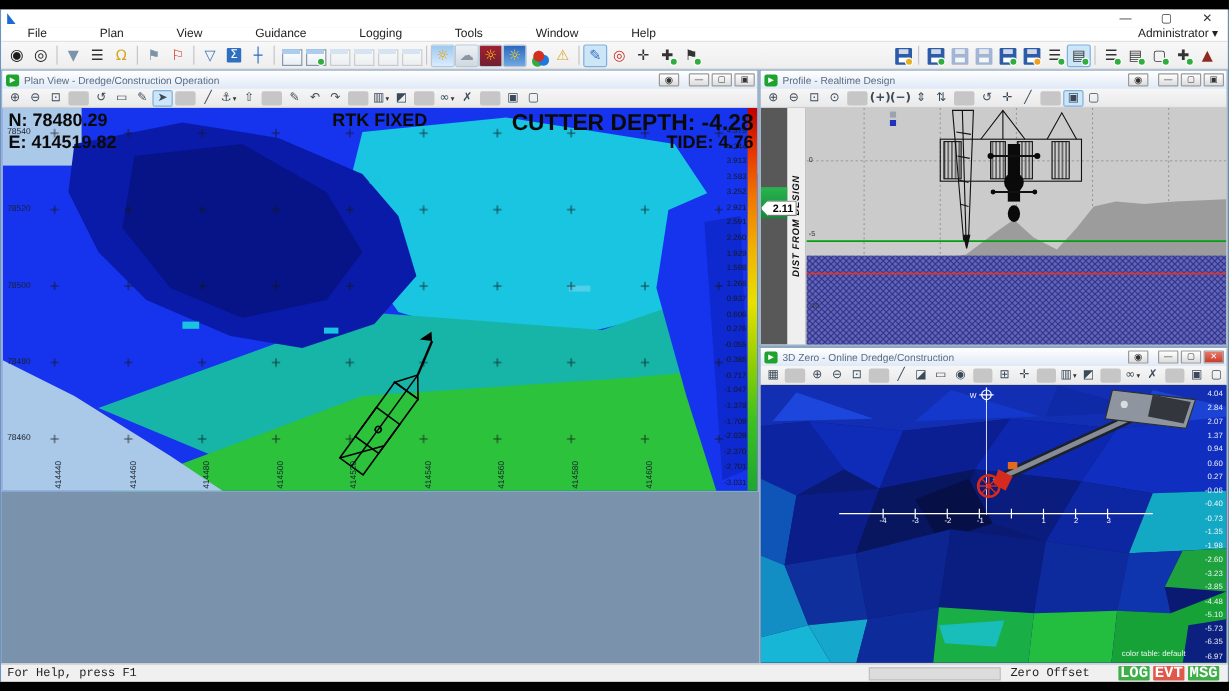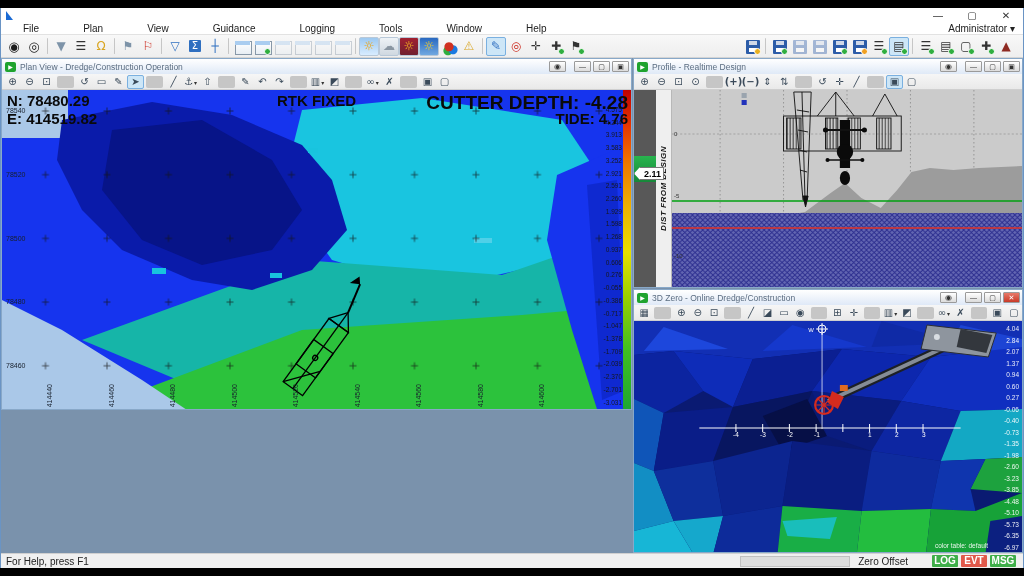--- a/index.html
+++ b/index.html
@@ -101,25 +101,25 @@
 
   
   #view3d-body { background:#0a1a72; }
   .v3-scale { position:absolute; right:3px; top:2px; z-index:5; text-align:right; }
   .v3-scale .sv { font-size:6.5px; line-height:11.5px; color:#fff; opacity:.92; }
   .v3-footer { position:absolute; right:34px; bottom:3px; font-size:6.5px; color:#fff; opacity:.9; z-index:5; }
   .rlab { position:absolute; top:110px; font-size:6.5px; color:#fff; z-index:5; }
 
   
   .statusbar { position:absolute; left:0; bottom:0; width:100%; height:15px; background:#f0f0f0; border-top:1px solid #d0d0d0;
-    display:flex; align-items:center; font-size:10px; color:#222; }
+    display:flex; align-items:center; font-size:10px; color:#222;font-family:Liberation Mono, monospace; }
   .sb-help { padding-left:5px; }
   .sb-box { margin-left:auto; width:110px; height:11px; background:#dcdcdc; border:1px solid #c0c0c0; }
   .sb-zero { padding:0 10px 0 8px; }
-  .sb-badge { width:26px; height:12px; color:#fff; font-size:10px; font-weight:bold; text-align:center; line-height:12px; margin-right:3px; border-radius:1px; }
+  .sb-badge { width:26px; height:12px; color:#fff; font-size:13px; font-weight:bold; text-align:center; line-height:12px; margin-right:3px; border-radius:1px; }
   .sb-gap { width:14px; }
 </style>
 </head>
 <body>
 
 <div class="screen">
   <div class="window">
 
     <div class="titlebar">
       <span class="appicon"></span>

